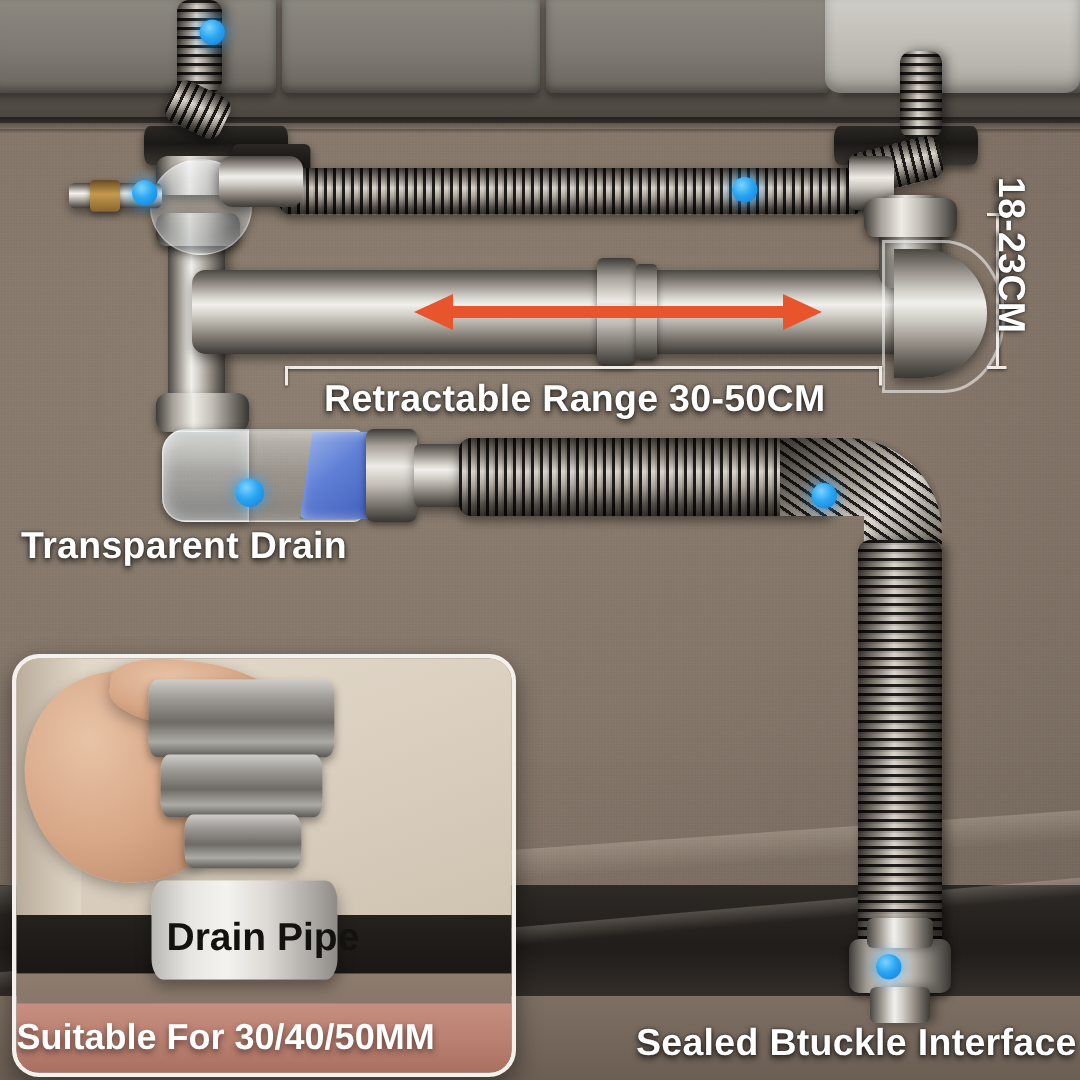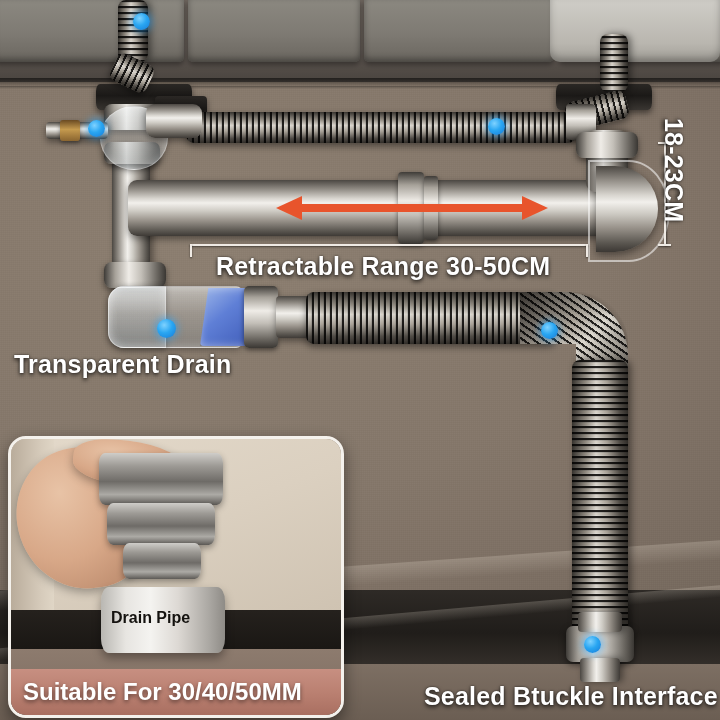--- a/index.html
+++ b/index.html
@@ -185,29 +185,29 @@
     position:absolute;border-radius:6px/10px;
     background:linear-gradient(180deg,#cfcdc9 0%,#9d9a95 25%,#6e6b67 55%,#acaaa5 80%,#5d5a56 100%);
     box-shadow:0 3px 6px rgba(0,0,0,.35);
   }
   .drainpipe-cyl{
     position:absolute;border-radius:8px/14px;
     background:linear-gradient(90deg,#b9b7b2 0%,#e7e5e1 20%,#f4f3f0 40%,#ddd9d4 62%,#a9a6a1 88%,#8e8b86 100%);
     box-shadow:0 5px 10px rgba(0,0,0,.35);
   }
   .drainpipe-text{
-    position:absolute;color:#14120f;font-weight:bold;font-size:16px;white-space:nowrap;
+    position:absolute;color:#14120f;font-weight:bold;font-size:26px;white-space:nowrap;
   }
   .inset-banner{
     position:absolute;left:0;bottom:0;width:100%;height:46px;
     background:linear-gradient(180deg,#c78f81 0%,#b97f70 55%,#a96f61 100%);
     display:flex;align-items:center;
   }
   .inset-banner span{
-    color:#fff;font-weight:bold;font-size:24px;padding-left:12px;white-space:nowrap;
+    color:#fff;font-weight:bold;font-size:24px;white-space:nowrap;
     text-shadow:0 2px 4px rgba(0,0,0,.5);
   }
 </style>
 </head>
 <body>
 
 <div class="stage">
 
   <div class="bg-wall"></div>
   <div class="bg-noise"></div>

